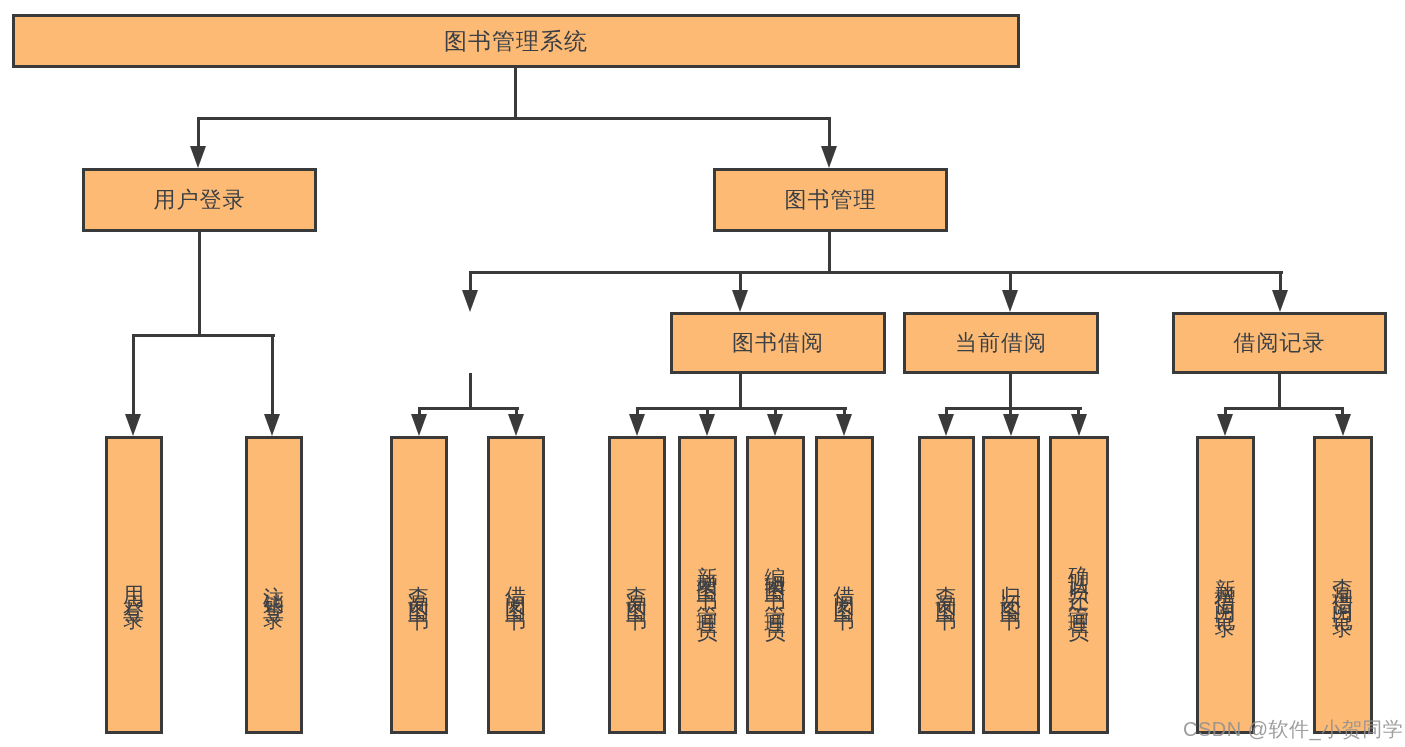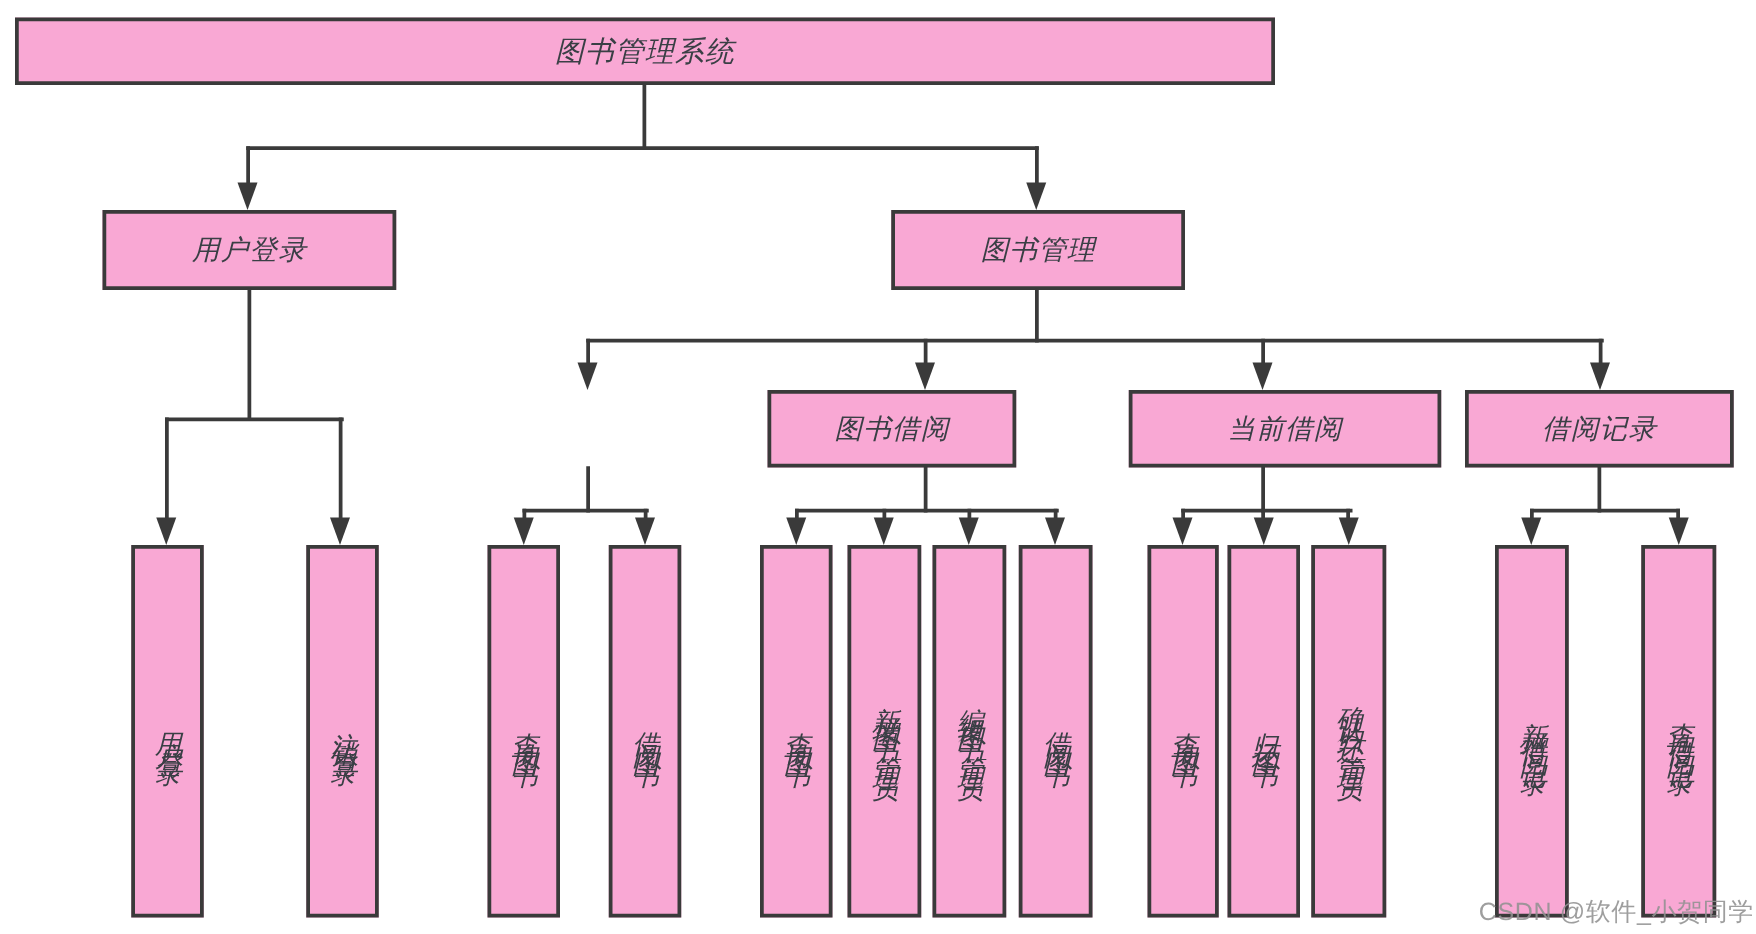--- a/index.html
+++ b/index.html
@@ -13,28 +13,27 @@
     width:1405px;height:747px;
     background:var(--bg);
     overflow:hidden;
     font-family:"Liberation Sans","DejaVu Sans",sans-serif;
     color:var(--text);
   }
   .box{
     position:absolute;
     box-sizing:border-box;
     border:3px solid var(--line);
-    background:#f9a8d4;
+    background:#fdba74;
     display:flex;
     align-items:center;
     justify-content:center;
     font-size:22px;
     letter-spacing:1px;
     color:var(--text);
-    font-style:italic;
   }
   .root-box{font-size:23px;}
   .vbox span{
     writing-mode:vertical-rl;
     text-orientation:mixed;
     font-size:21px;
     letter-spacing:8px;
     line-height:1;
     white-space:nowrap;
   }
@@ -91,24 +90,24 @@
   <div class="hl" style="left:469px;top:271px;width:814px;"></div>
   <div class="vl" style="left:469px;top:271px;height:21px;"></div>
   <div class="ah" style="left:462px;top:290px;"></div>
   <div class="vl" style="left:739px;top:271px;height:21px;"></div>
   <div class="ah" style="left:732px;top:290px;"></div>
   <div class="vl" style="left:1009px;top:271px;height:21px;"></div>
   <div class="ah" style="left:1002px;top:290px;"></div>
   <div class="vl" style="left:1279px;top:271px;height:21px;"></div>
   <div class="ah" style="left:1272px;top:290px;"></div>
 
-  <div class="box" style="left:614px;top:312px;width:199px;height:62px;">
+  <div class="box" style="left:670px;top:312px;width:216px;height:62px;">
     <span>图书借阅</span>
   </div>
-  <div class="box" style="left:903px;top:312px;width:250px;height:62px;">
+  <div class="box" style="left:903px;top:312px;width:196px;height:62px;">
     <span>当前借阅</span>
   </div>
   <div class="box" style="left:1172px;top:312px;width:215px;height:62px;">
     <span>借阅记录</span>
   </div>
 
   <div class="vl" style="left:469px;top:373px;height:37px;"></div>
   <div class="hl" style="left:418px;top:407px;width:101px;"></div>
   <div class="vl" style="left:418px;top:407px;height:10px;"></div>
   <div class="ah" style="left:411px;top:414px;"></div>

